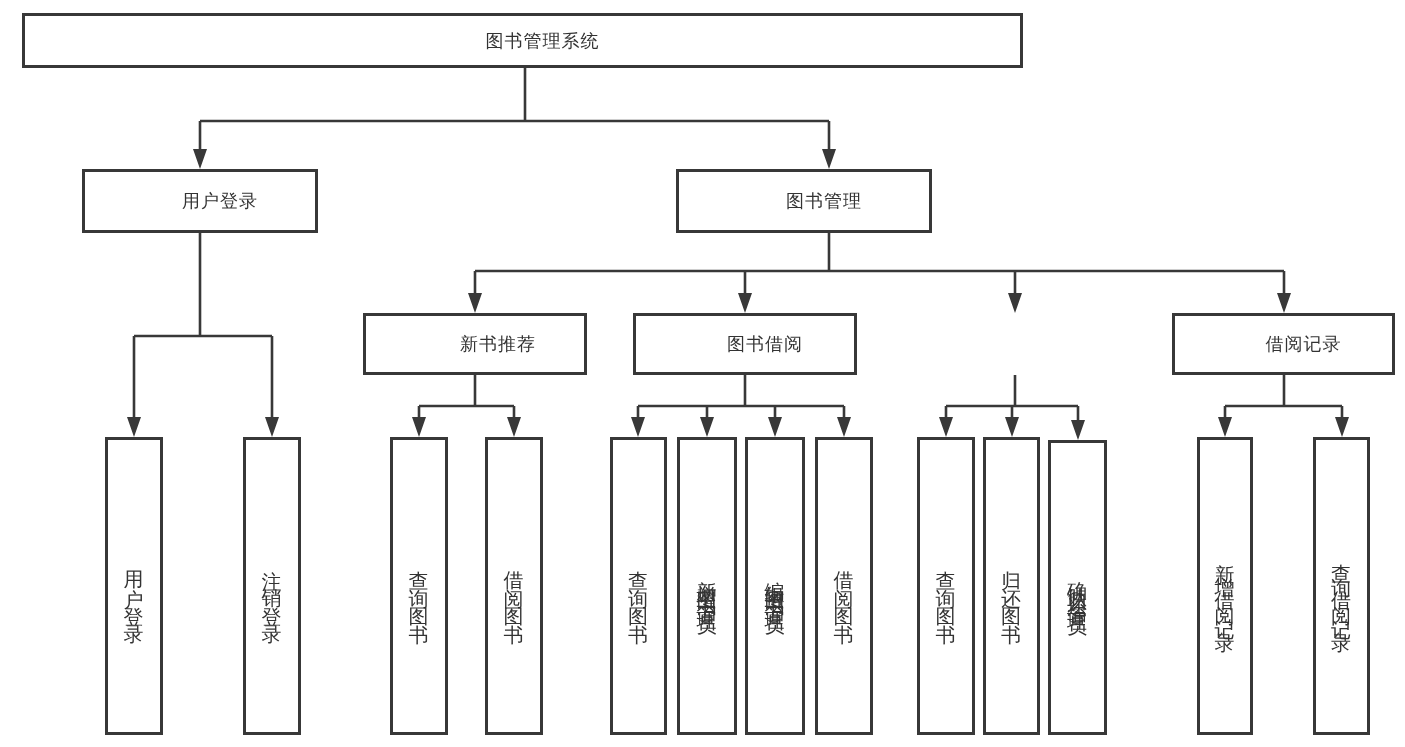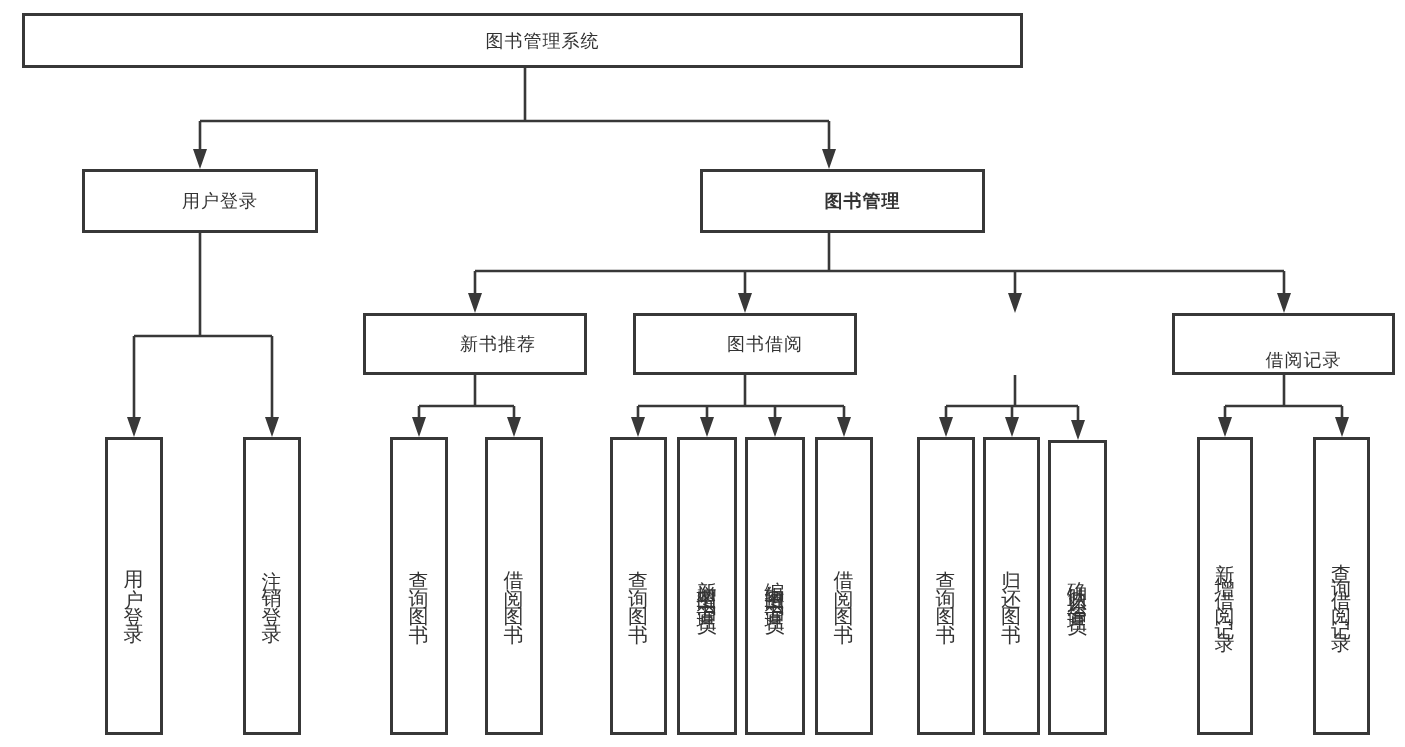--- a/index.html
+++ b/index.html
@@ -66,31 +66,31 @@
              M1218,417 h14 L1225,437 Z M1335,417 h14 L1342,437 Z"></path>
   </svg>
 
   <div class="box" style="left:22px;top:13px;width:1001px;height:55px;">
     <span class="hlabel">图书管理系统</span>
   </div>
 
   <div class="box" style="left:82px;top:169px;width:236px;height:64px;">
     <span class="hlabel">用户登录</span>
   </div>
-  <div class="box" style="left:700px;top:169px;width:285px;height:64px;font-weight:bold;">
+  <div class="box" style="left:676px;top:169px;width:256px;height:64px;">
     <span class="hlabel">图书管理</span>
   </div>
 
   <div class="box" style="left:363px;top:313px;width:224px;height:62px;padding-left:6px;">
     <span class="hlabel">新书推荐</span>
   </div>
   <div class="box" style="left:633px;top:313px;width:224px;height:62px;">
     <span class="hlabel">图书借阅</span>
   </div>
-  <div class="box" style="left:1172px;top:313px;width:223px;height:62px;align-items:flex-end;">
+  <div class="box" style="left:1172px;top:313px;width:223px;height:62px;">
     <span class="hlabel">借阅记录</span>
   </div>
 
   <div class="box" style="left:105px;top:437px;width:58px;height:298px;">
     <span class="vtext sp4">用户登录</span>
   </div>
   <div class="box" style="left:243px;top:437px;width:58px;height:298px;">
     <span class="vtext sp4">注销登录</span>
   </div>
 

